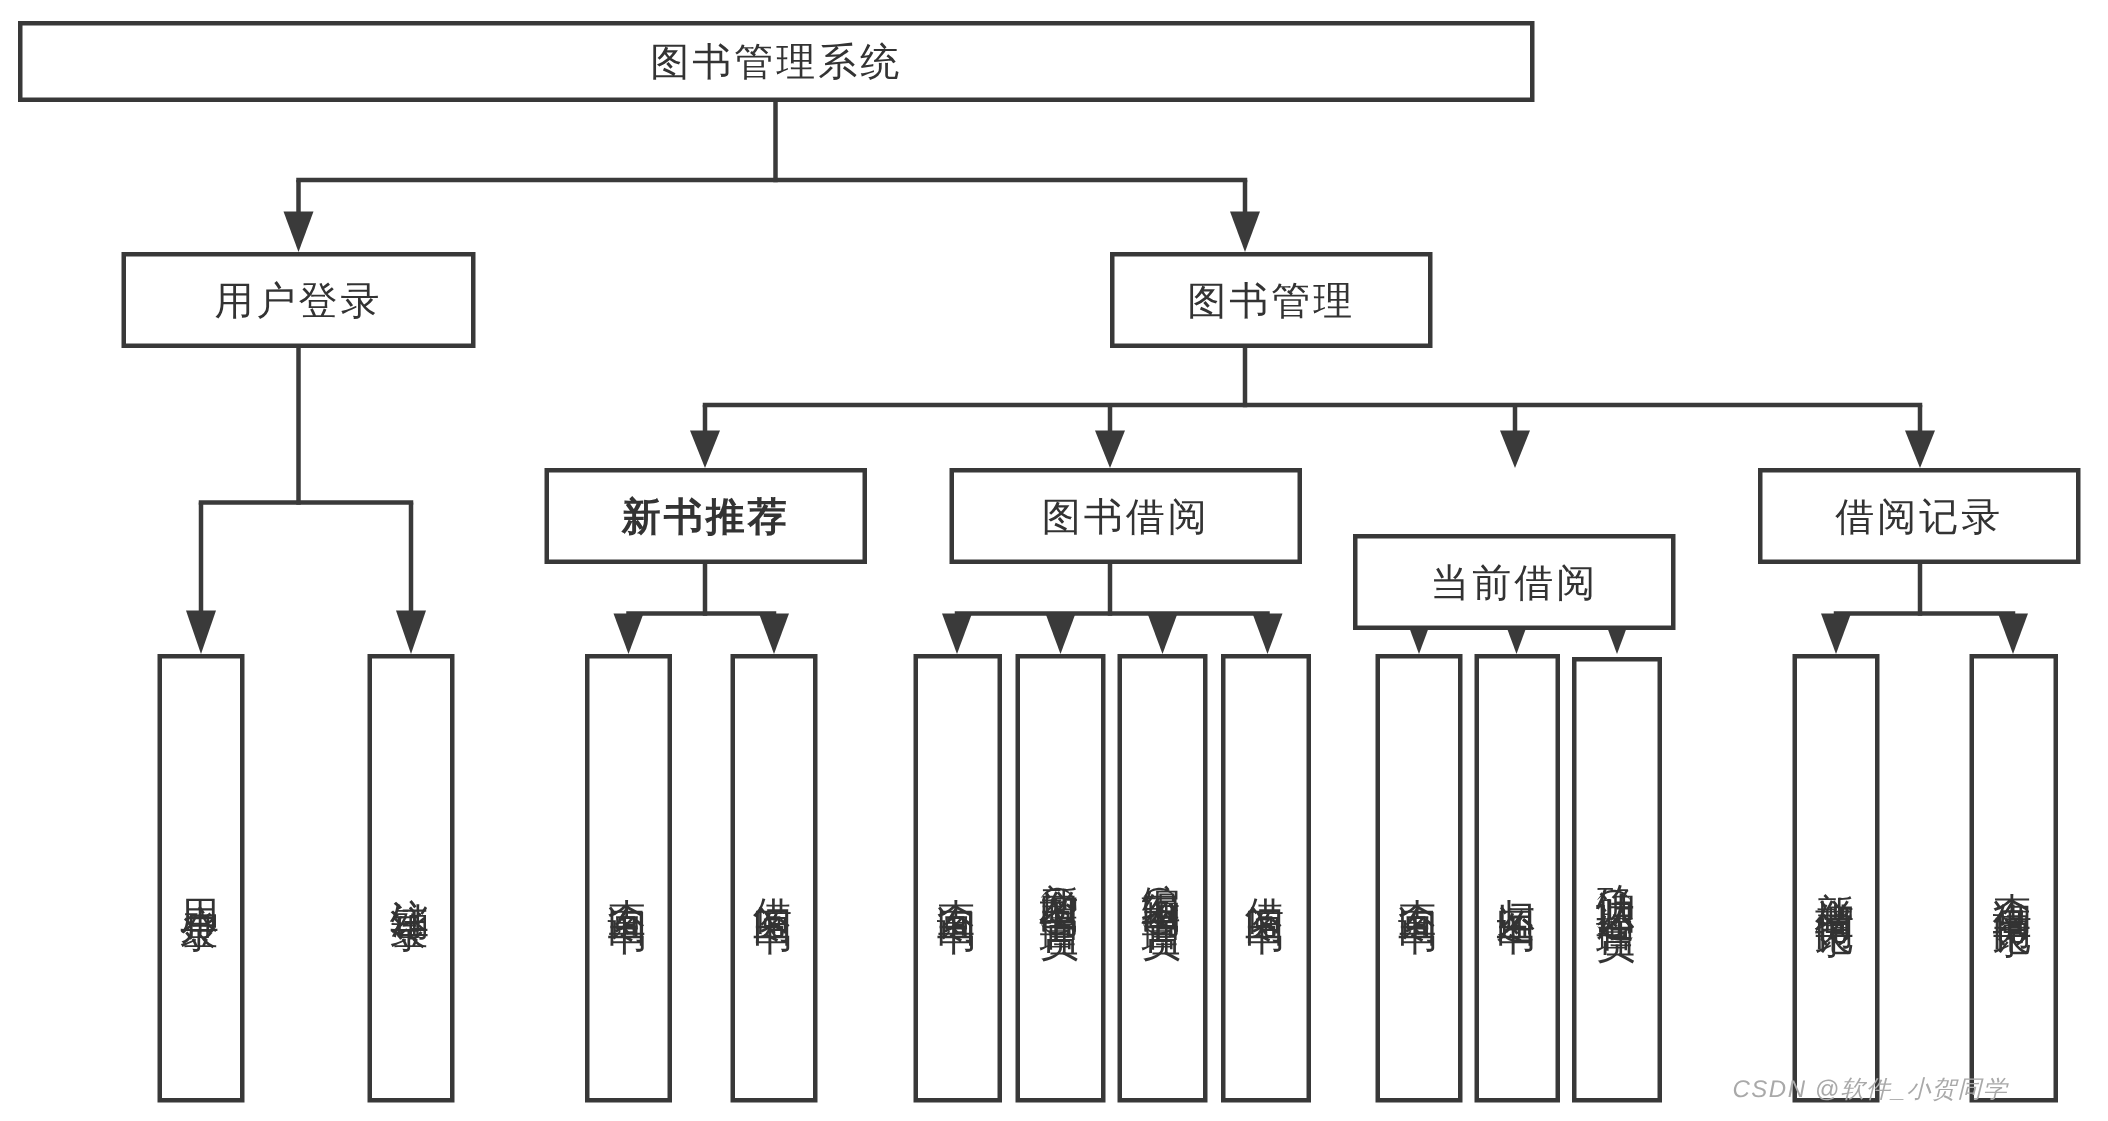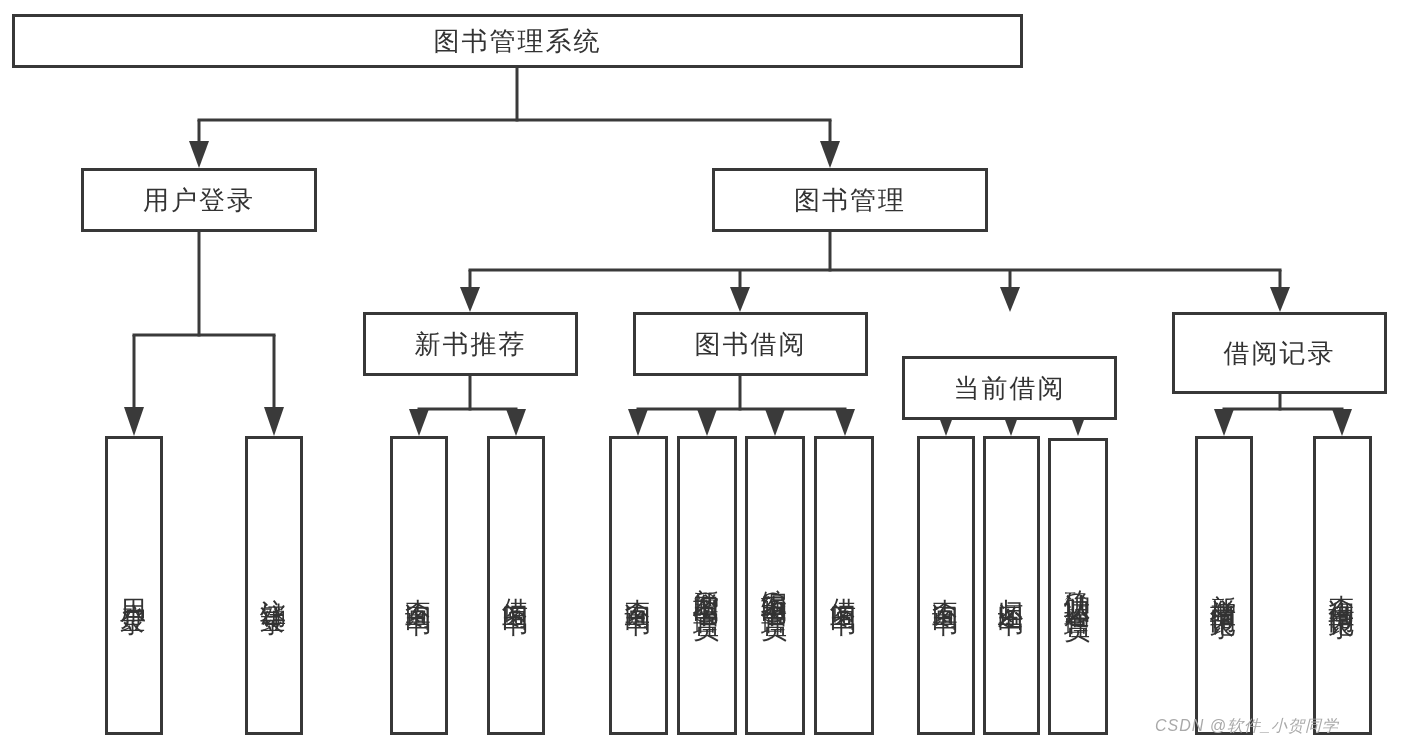--- a/index.html
+++ b/index.html
@@ -97,34 +97,34 @@
     </g>
   </svg>
 
   <div class="node hnode" style="left:12px; top:14px; width:1011px; height:54px;">
     <span>图书管理系统</span>
   </div>
 
   <div class="node hnode" style="left:81px; top:168px; width:236px; height:64px;">
     <span>用户登录</span>
   </div>
-  <div class="node hnode" style="left:712px; top:168px; width:276px; height:64px;">
+  <div class="node hnode" style="left:740px; top:168px; width:215px; height:64px;">
     <span>图书管理</span>
   </div>
 
-  <div class="node hnode" style="left:363px; top:312px; width:215px; height:64px;">
+  <div class="node hnode" style="left:363px; top:312px; width:215px; height:64px;font-weight:bold;">
     <span>新书推荐</span>
   </div>
   <div class="node hnode" style="left:633px; top:312px; width:235px; height:64px;">
     <span>图书借阅</span>
   </div>
   <div class="node hnode" style="left:902px; top:312px; width:215px; height:64px;margin-top:44px;">
     <span>当前借阅</span>
   </div>
-  <div class="node hnode" style="left:1172px; top:312px; width:215px; height:82px;">
+  <div class="node hnode" style="left:1172px; top:312px; width:215px; height:64px;">
     <span>借阅记录</span>
   </div>
 
   <div class="node vnode" style="left:105px; top:436px; width:58px; height:299px;">
     <span class="vlabel">用户登录</span>
   </div>
   <div class="node vnode" style="left:245px; top:436px; width:58px; height:299px;">
     <span class="vlabel">注销登录</span>
   </div>
 

